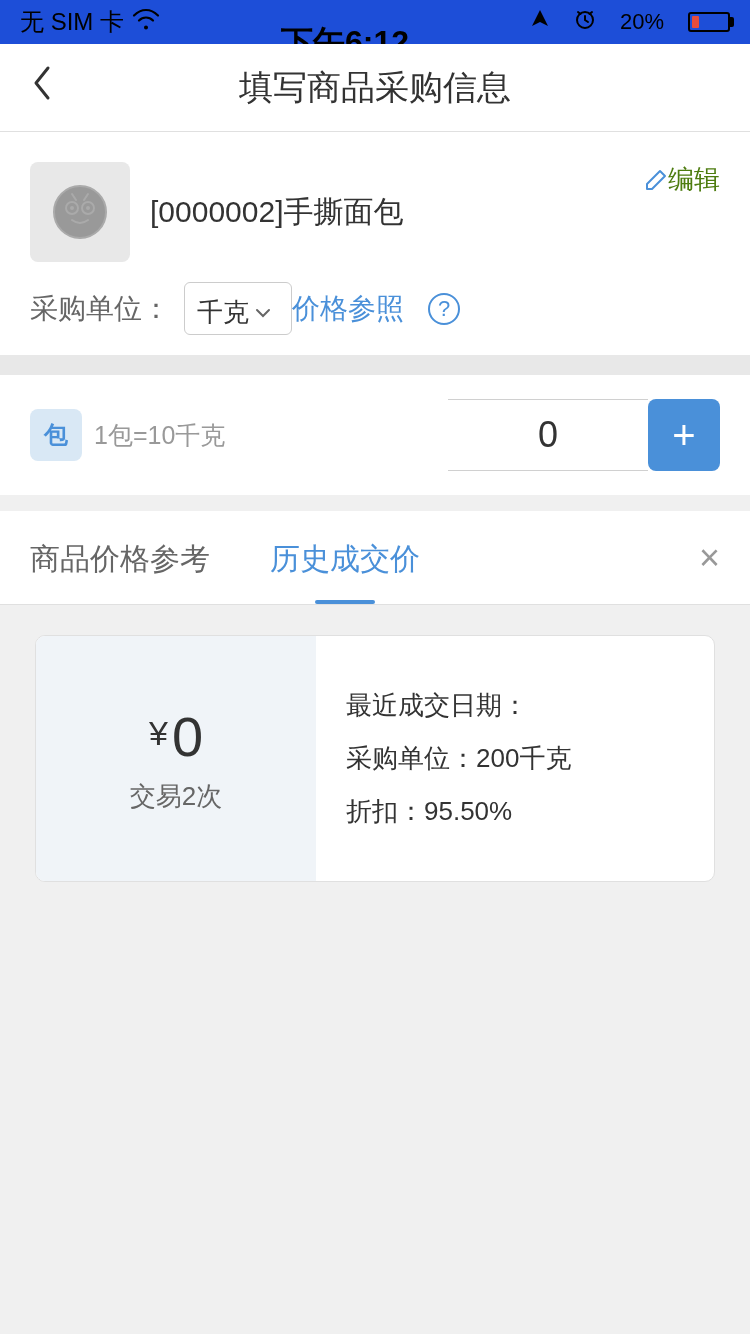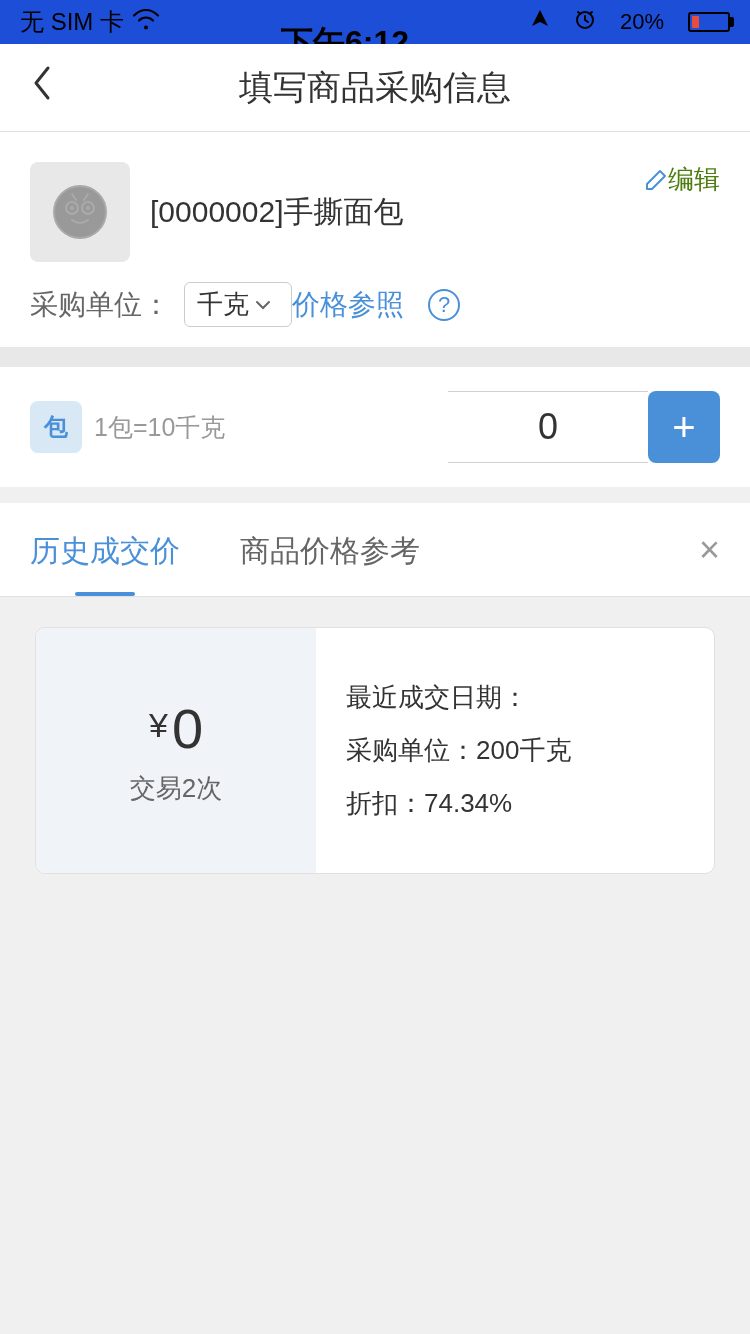--- a/index.html
+++ b/index.html
@@ -134,21 +134,21 @@
     .purchase-unit {
       display: flex;
       align-items: center;
       gap: 14px;
       font-size: 28px;
       color: #666;
     }
     .unit-select {
       border: 1px solid #ccc;
       border-radius: 6px;
-      padding: 4px 20px 4px 12px;
+      padding: 12px 20px 4px 12px;
       font-size: 26px;
       color: #333;
       background: #fff;
       position: relative;
       display: inline-flex;
       align-items: center;
       gap: 6px;
     }
     .price-ref {
       font-size: 28px;
@@ -430,22 +430,22 @@
     <span class="unit-desc">1包=10千克</span>
   </div>
   <div class="qty-control">
     <div class="qty-display">0</div>
     <div class="qty-btn">+</div>
   </div>
 </div>
 
 <div class="tabs-container">
   <div class="tabs-left">
+    <div class="tab-item">商品价格参考</div>
     <div class="tab-item active">历史成交价</div>
-    <div class="tab-item">商品价格参考</div>
   </div>
   <div class="close-btn">×</div>
 </div>
 
 <div class="price-card">
   <div class="price-left-panel">
     <div class="price-amount">
       <span class="price-yen">¥</span>
       <span>0</span>
     </div>
@@ -454,18 +454,18 @@
   <div class="price-right-panel">
     <div class="price-detail-row">
       <span>最近成交日期：</span>
     </div>
     <div class="price-detail-row">
       <span>采购单位：</span>
       <span>200千克</span>
     </div>
     <div class="price-detail-row">
       <span>折扣：</span>
-      <span>74.34%</span>
+      <span>95.50%</span>
     </div>
   </div>
 </div>
 
 <div class="page-rest"></div>
 
 </body></html>

